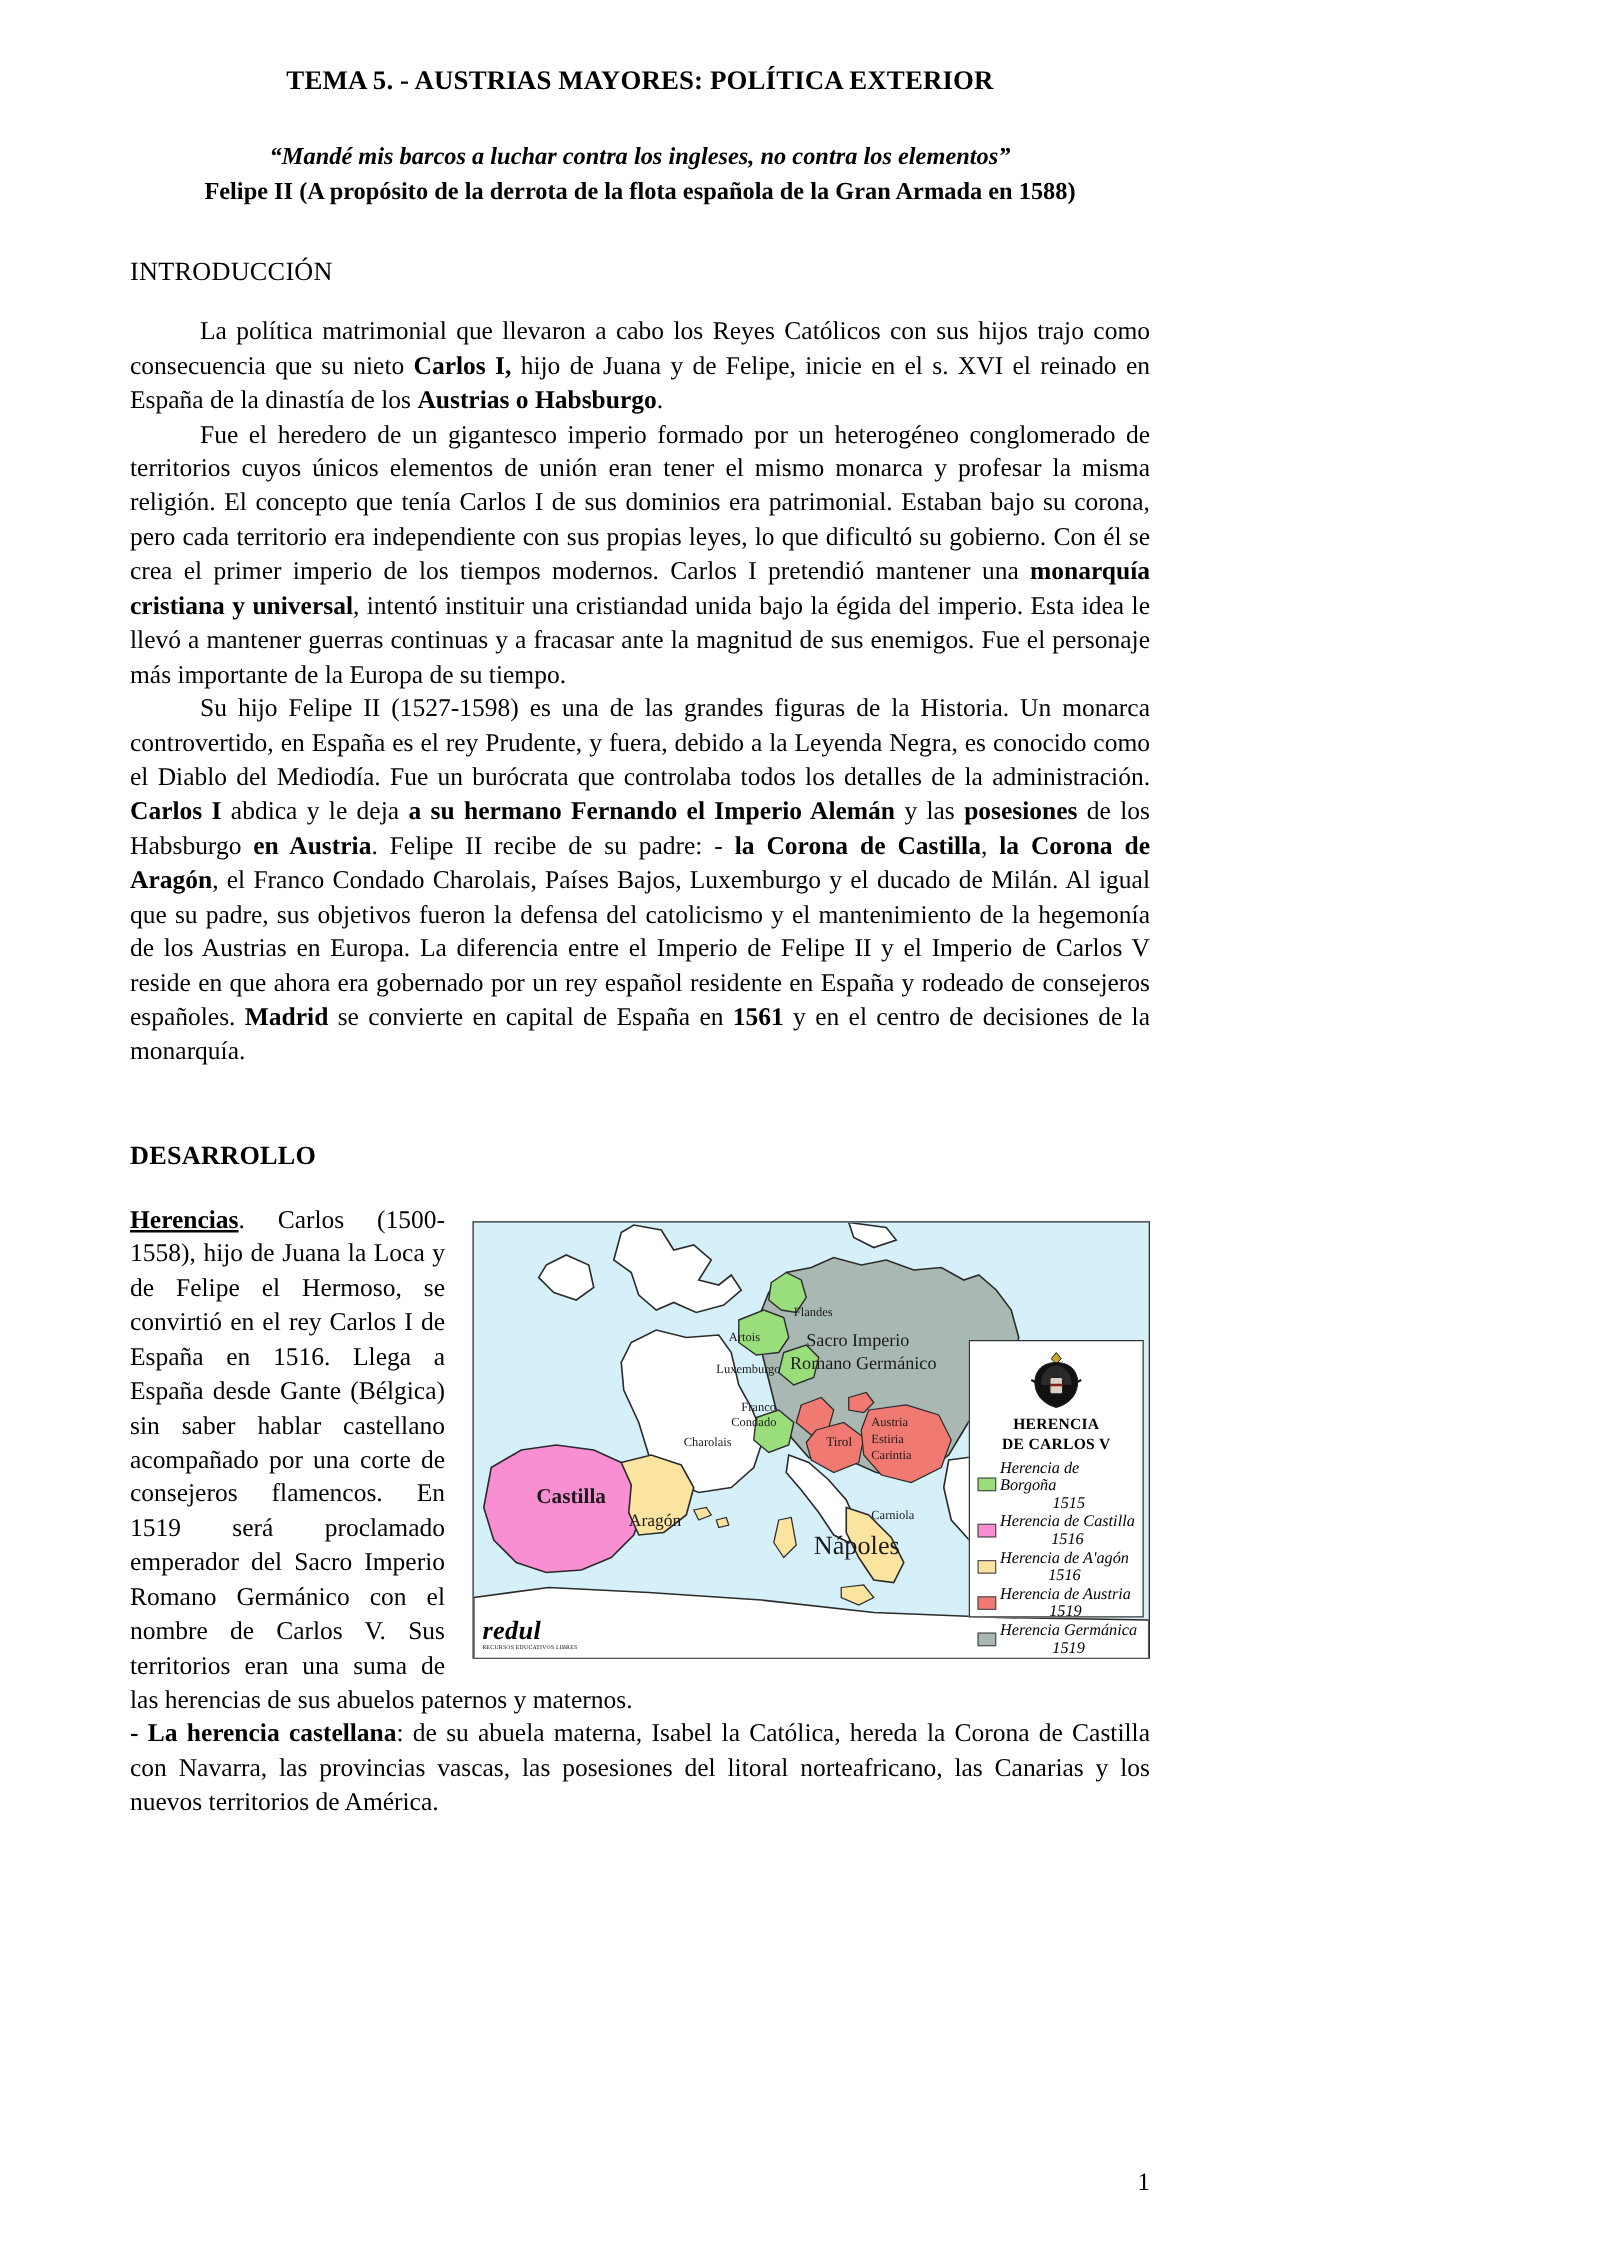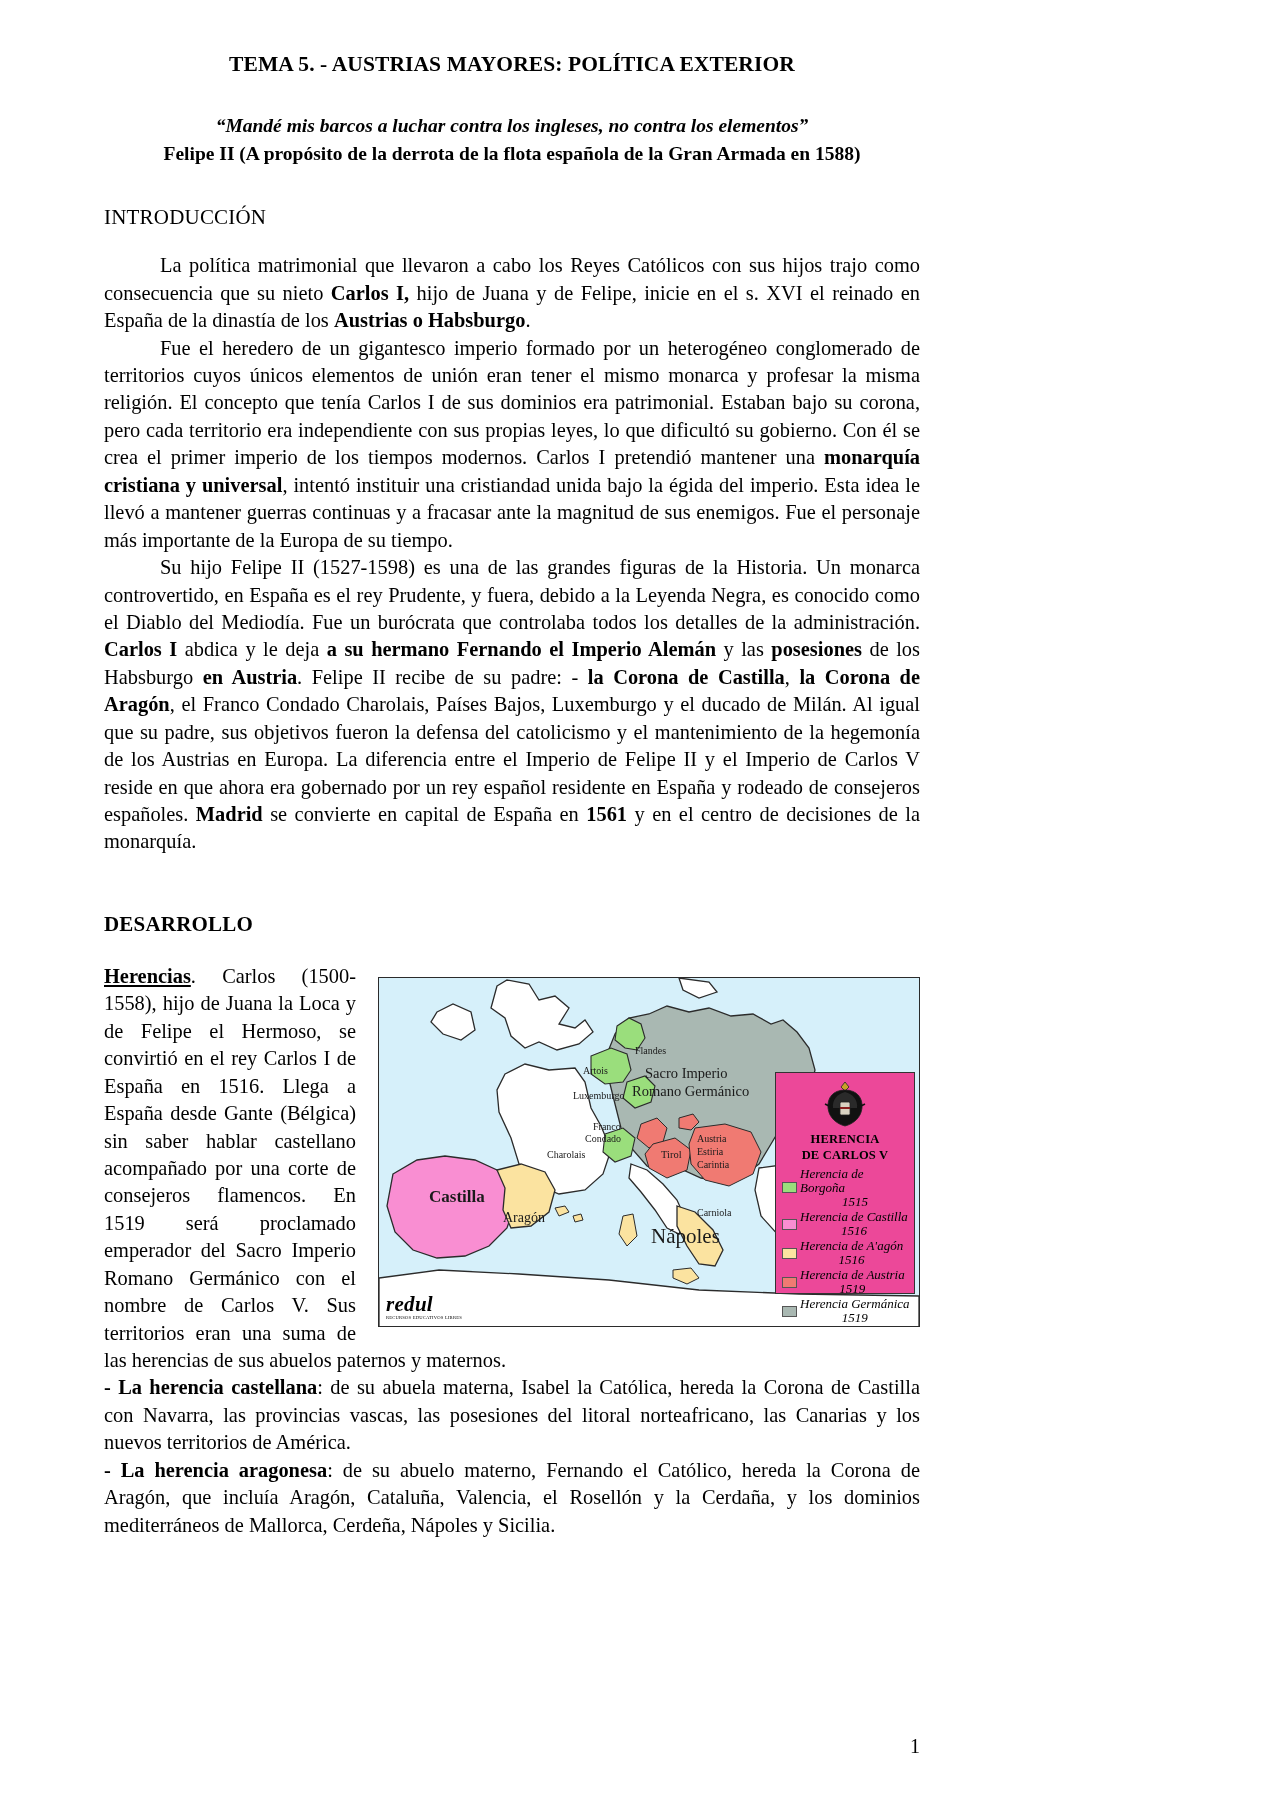--- a/index.html
+++ b/index.html
@@ -81,21 +81,21 @@
     background:#d6f0fa;
     overflow:hidden;
   }
 
   .legend-box {
     position:absolute;
     right:4px;
     top:94px;
     width:140px;
     height:222px;
-    background:#ec4899;
+    background:#ffffff;
     border:1.3px solid #333;
     padding:4px 4px 3px 4px;
     text-align:center;
   }
   .legend-title {
     font-family:"Liberation Serif", serif;
     font-weight:bold;
     font-size:12.5px;
     line-height:1.12;
     letter-spacing:0.2px;
@@ -307,19 +307,18 @@
           </div>
         </div>
 
       </div>
     </div>
 
     <p class="flow-head"><b><u>Herencias</u></b><span>. Carlos (1500-1558), hijo de Juana la Loca y de Felipe el Hermoso, se convirtió en el rey Carlos I de España en 1516.  Llega a España desde Gante (Bélgica) sin saber hablar castellano acompañado por una corte de consejeros flamencos. En 1519 será  proclamado emperador del Sacro Imperio Romano Germánico con el nombre de Carlos V. Sus territorios eran una suma de las herencias de sus abuelos paternos y maternos.</span></p>
 
     <p class="flow-head"><b>- La herencia castellana</b><span>: de su abuela materna, Isabel la Católica, hereda la Corona de Castilla con Navarra, las provincias vascas, las posesiones del litoral norteafricano, las Canarias y los nuevos territorios de  América.</span></p>
 
-    <p class="flow-head"><b>- La herencia aragonesa</b><span>: de su abuelo materno, Fernando el Católico, hereda la Corona de Aragón, que incluía Aragón, Cataluña, Valencia, el Rosellón y la Cerdaña, y los dominios mediterráneos de Mallorca, Cerdeña,  Nápoles y Sicilia.</span></p>
 
   </div>
 
   <div class="page-number">1</div>
 
 </div>
 
 </body></html>

